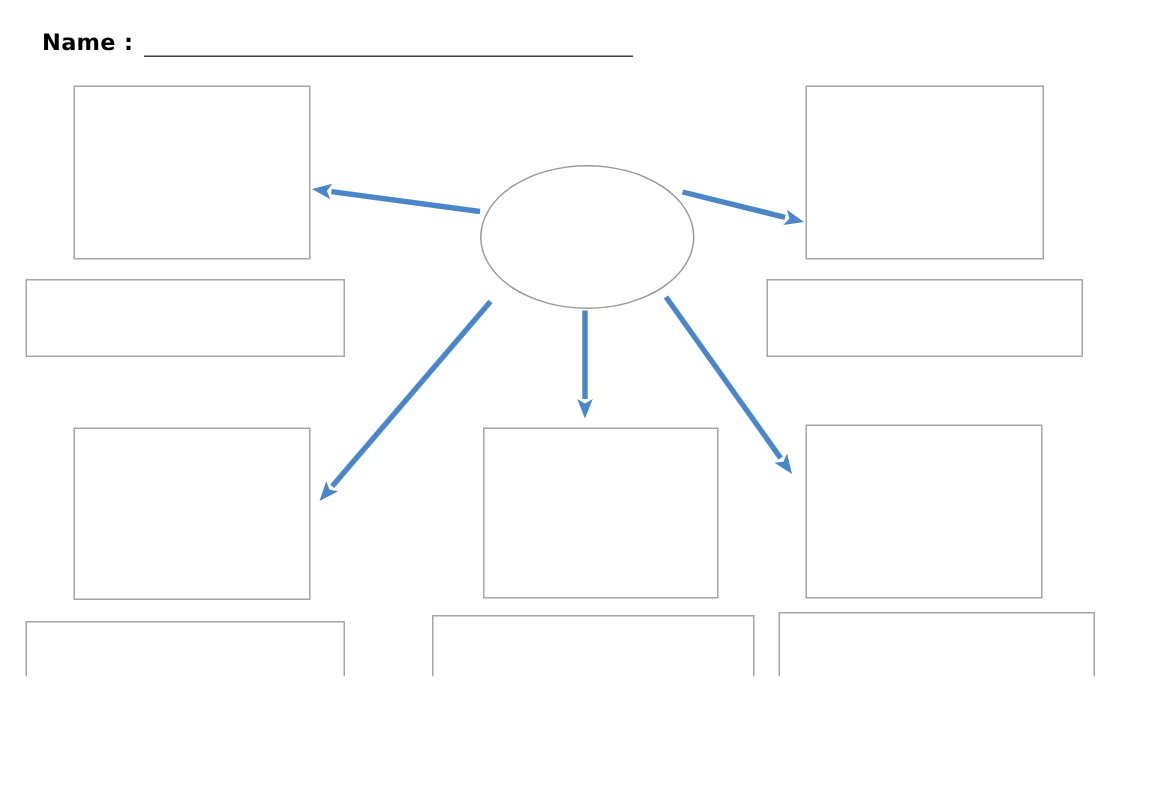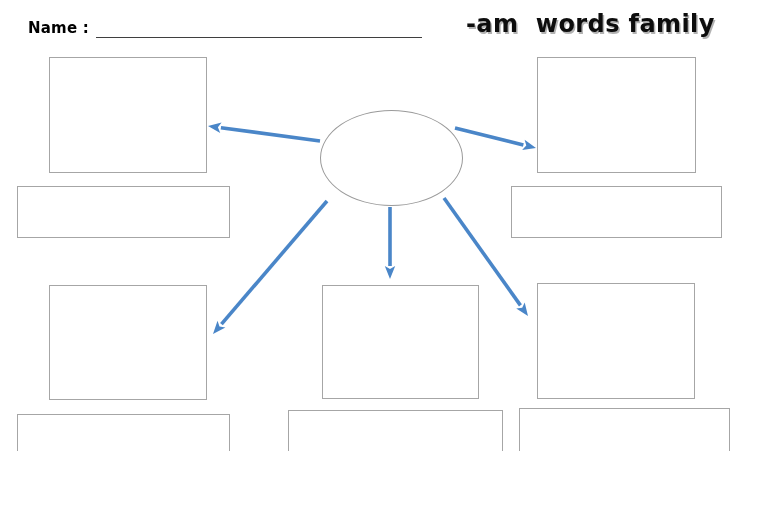--- a/index.html
+++ b/index.html
@@ -80,21 +80,20 @@
     pointer-events: none;
   }
 </style>
 </head>
 <body>
 
 <div id="sheet">
 
   <div class="name-label">Name :</div>
   <div class="name-rule"></div>
-  <div class="worksheet-title">-am  words family</div>
 
   <div class="center-oval" id="center-oval" style="left: 320px; top: 110px; width: 143px; height: 96px; border-color: rgb(154, 154, 154);"></div>
 
   <div id="boxes">
       <div class="box" style="left: 49px; top: 57px; width: 158px; height: 116px; border-color: rgb(166, 166, 166);"></div>
       <div class="box" style="left: 17px; top: 186px; width: 213px; height: 52px; border-color: rgb(166, 166, 166);"></div>
       <div class="box" style="left: 537px; top: 57px; width: 159px; height: 116px; border-color: rgb(166, 166, 166);"></div>
       <div class="box" style="left: 511px; top: 186px; width: 211px; height: 52px; border-color: rgb(166, 166, 166);"></div>
       <div class="box" style="left: 49px; top: 285px; width: 158px; height: 115px; border-color: rgb(166, 166, 166);"></div>
       <div class="box" style="left: 17px; top: 414px; width: 213px; height: 52px; border-color: rgb(166, 166, 166);"></div>

